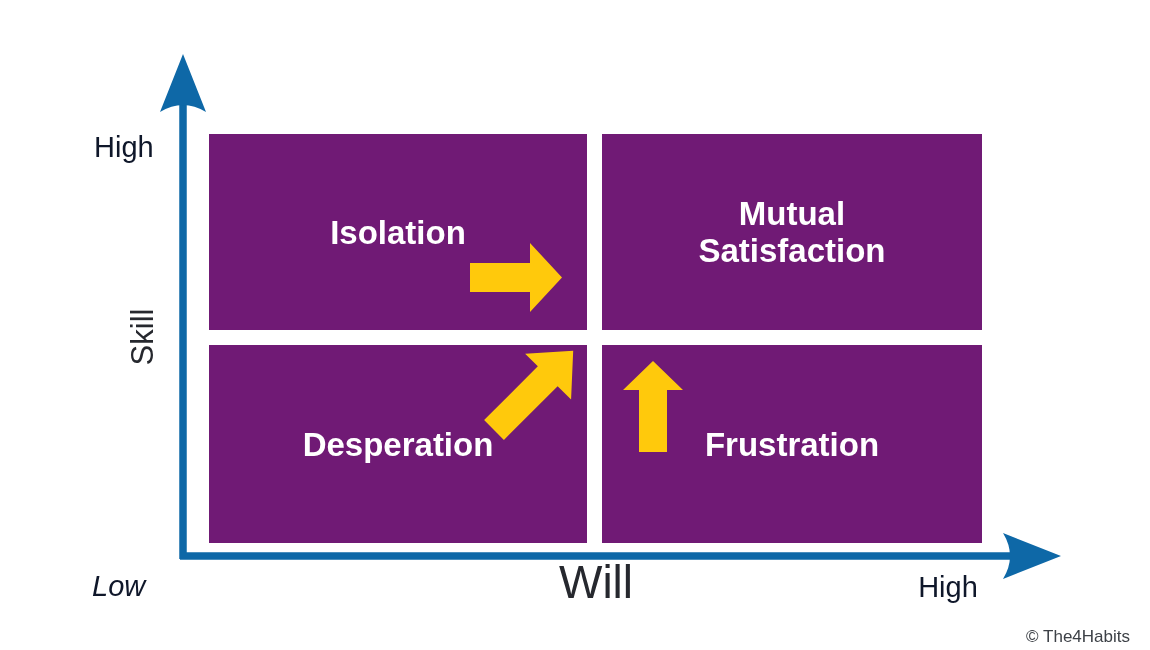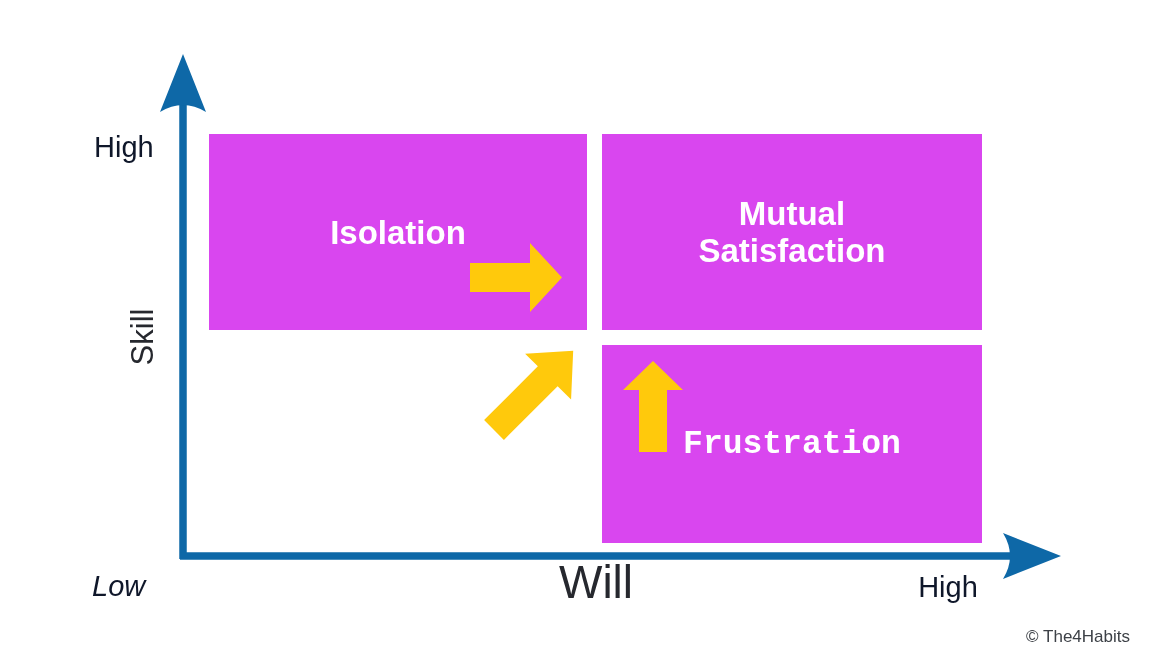--- a/index.html
+++ b/index.html
@@ -19,30 +19,30 @@
     position: absolute;
     left: 0;
     top: 0;
     width: 1150px;
     height: 650px;
     pointer-events: none;
     z-index: 3;
   }
   .quadrant {
     position: absolute;
-    background: #d946ef;
+    background: #701a75;
     display: flex;
     align-items: center;
     justify-content: center;
     z-index: 1;
   }
   .q-top-left     { left: 209px; top: 134px; width: 378px; height: 196px; }
   .q-top-right    { left: 602px; top: 134px; width: 380px; height: 196px; }
   .q-bottom-left  { left: 209px; top: 345px; width: 378px; height: 198px; }
-  .q-bottom-right { left: 602px; top: 345px; width: 380px; height: 198px; font-family: Liberation Mono, monospace; }
+  .q-bottom-right { left: 602px; top: 345px; width: 380px; height: 198px; }
   .q-label {
     color: #ffffff;
     font-weight: 700;
     font-size: 33px;
     line-height: 37px;
     text-align: center;
   }
   .q-label.wrap2 { max-width: 240px; }
   .axis-end-label {
     position: absolute;
@@ -93,20 +93,23 @@
 <div class="canvas">
 
   <div class="quadrant q-top-left">
     <div class="q-label">Isolation</div>
   </div>
 
   <div class="quadrant q-top-right">
     <div class="q-label wrap2">Mutual Satisfaction</div>
   </div>
 
+  <div class="quadrant q-bottom-left">
+    <div class="q-label">Desperation</div>
+  </div>
 
   <div class="quadrant q-bottom-right">
     <div class="q-label">Frustration</div>
   </div>
 
   <svg class="axes-overlay" width="1150" height="650" viewBox="0 0 1150 650" xmlns="http://www.w3.org/2000/svg">
 
     <g>
       <line x1="183" y1="97" x2="183" y2="559" stroke="#0e68a7" stroke-width="7.5"></line>
       <path d="M 183 54 L 206 112 Q 183 98 160 112 Z" fill="#0e68a7"></path>

